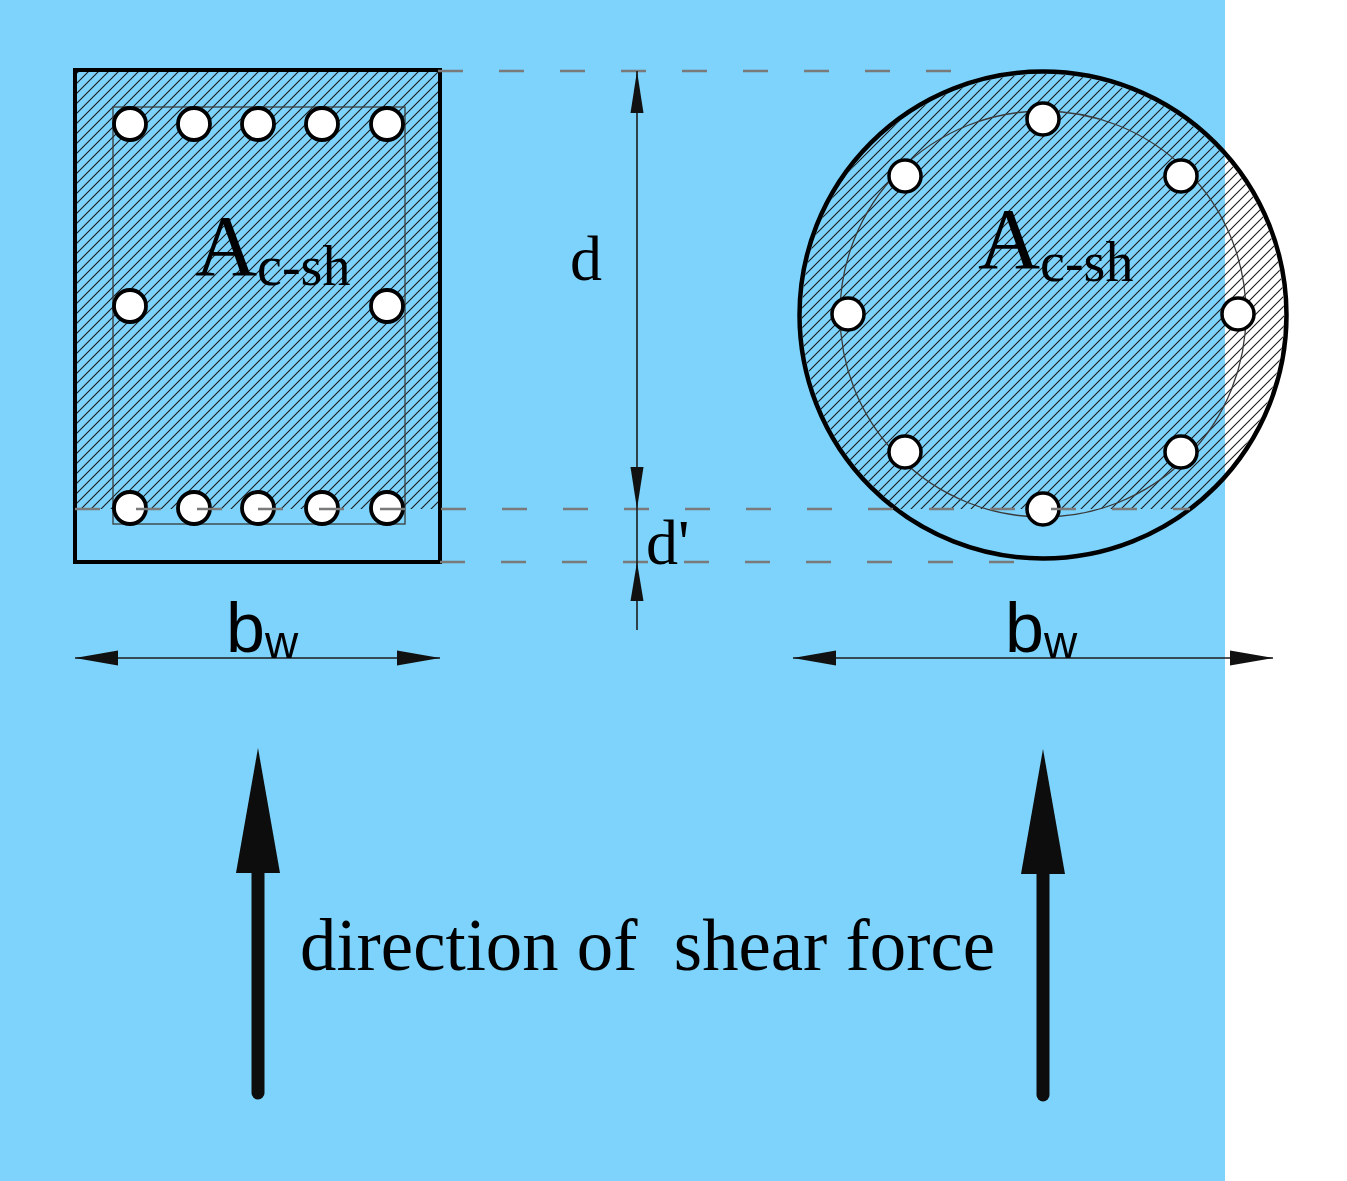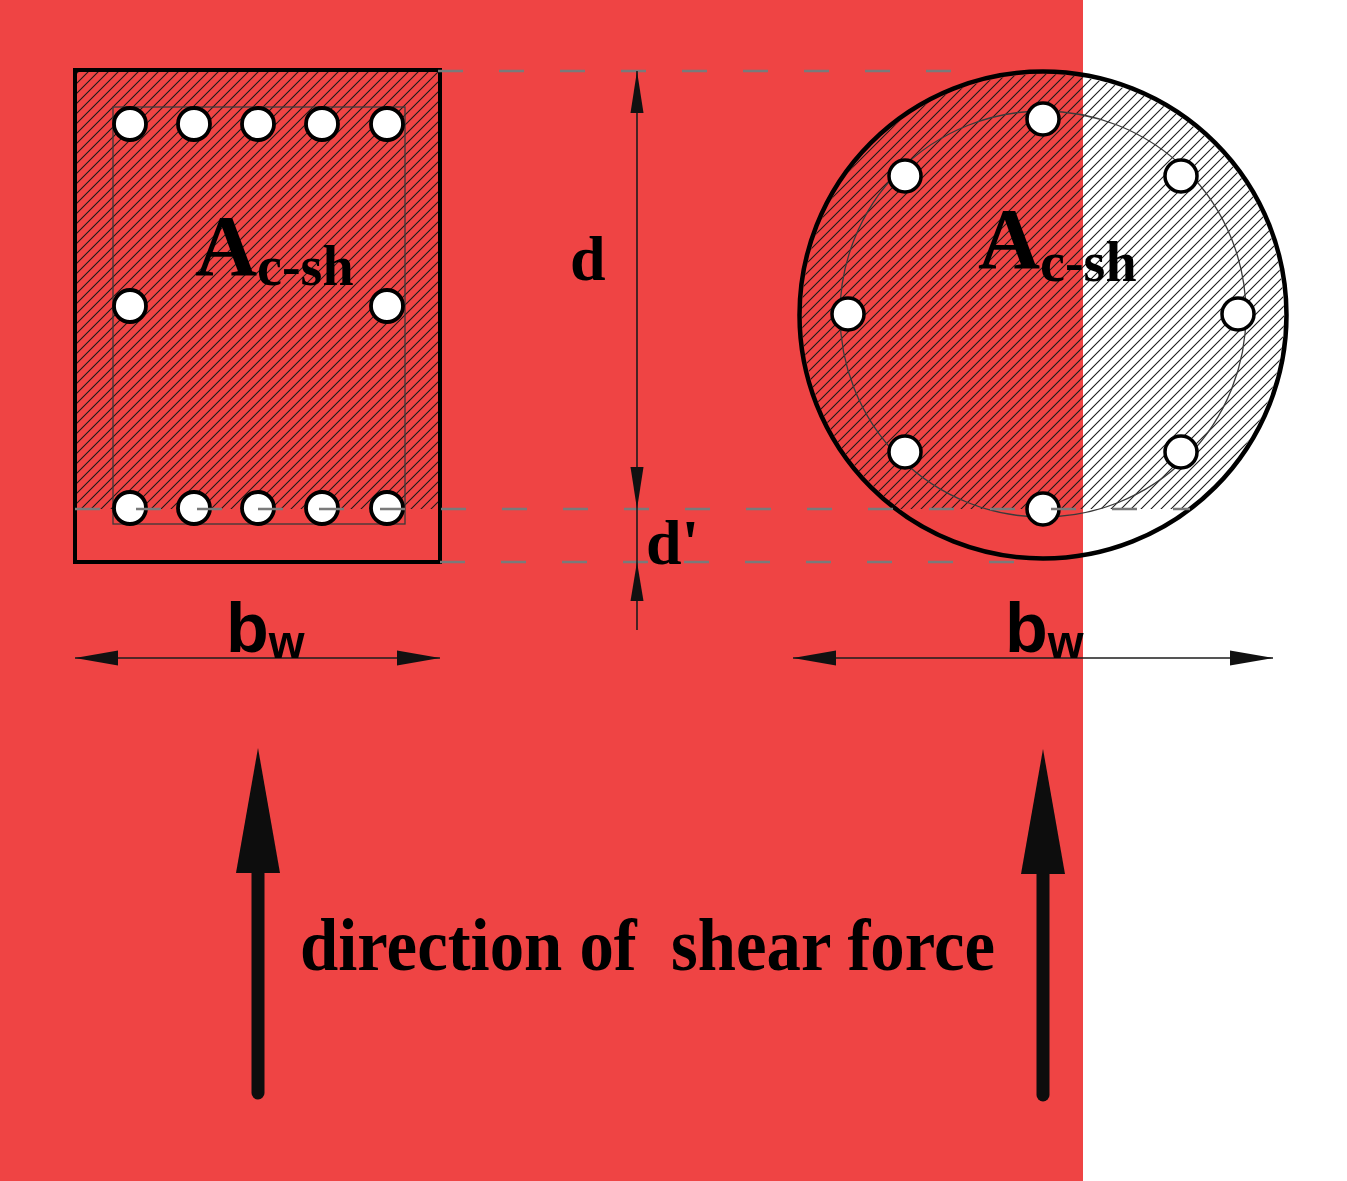--- a/index.html
+++ b/index.html
@@ -1,21 +1,20 @@
 <!DOCTYPE html>
 <html><head>
 <meta charset="utf-8">
 <style>
   html,body{margin:0;padding:0;background:#ffffff;}
   #canvas{
     position:relative;
-    width:1083px;height:1181px;
-    background:#ef4444;
+    width:1225px;height:1181px;
+    background:#7dd3fc;
     font-family:"Liberation Serif", serif;
-    font-weight:bold;
   }
   svg text{fill:#000000;}
   .serif{font-family:"Liberation Serif", serif;}
   .sans{font-family:"Liberation Sans", sans-serif;}
 </style>
 </head>
 <body>
 
 <div id="canvas">
 <svg width="1347" height="1181" viewBox="0 0 1347 1181" xmlns="http://www.w3.org/2000/svg">

